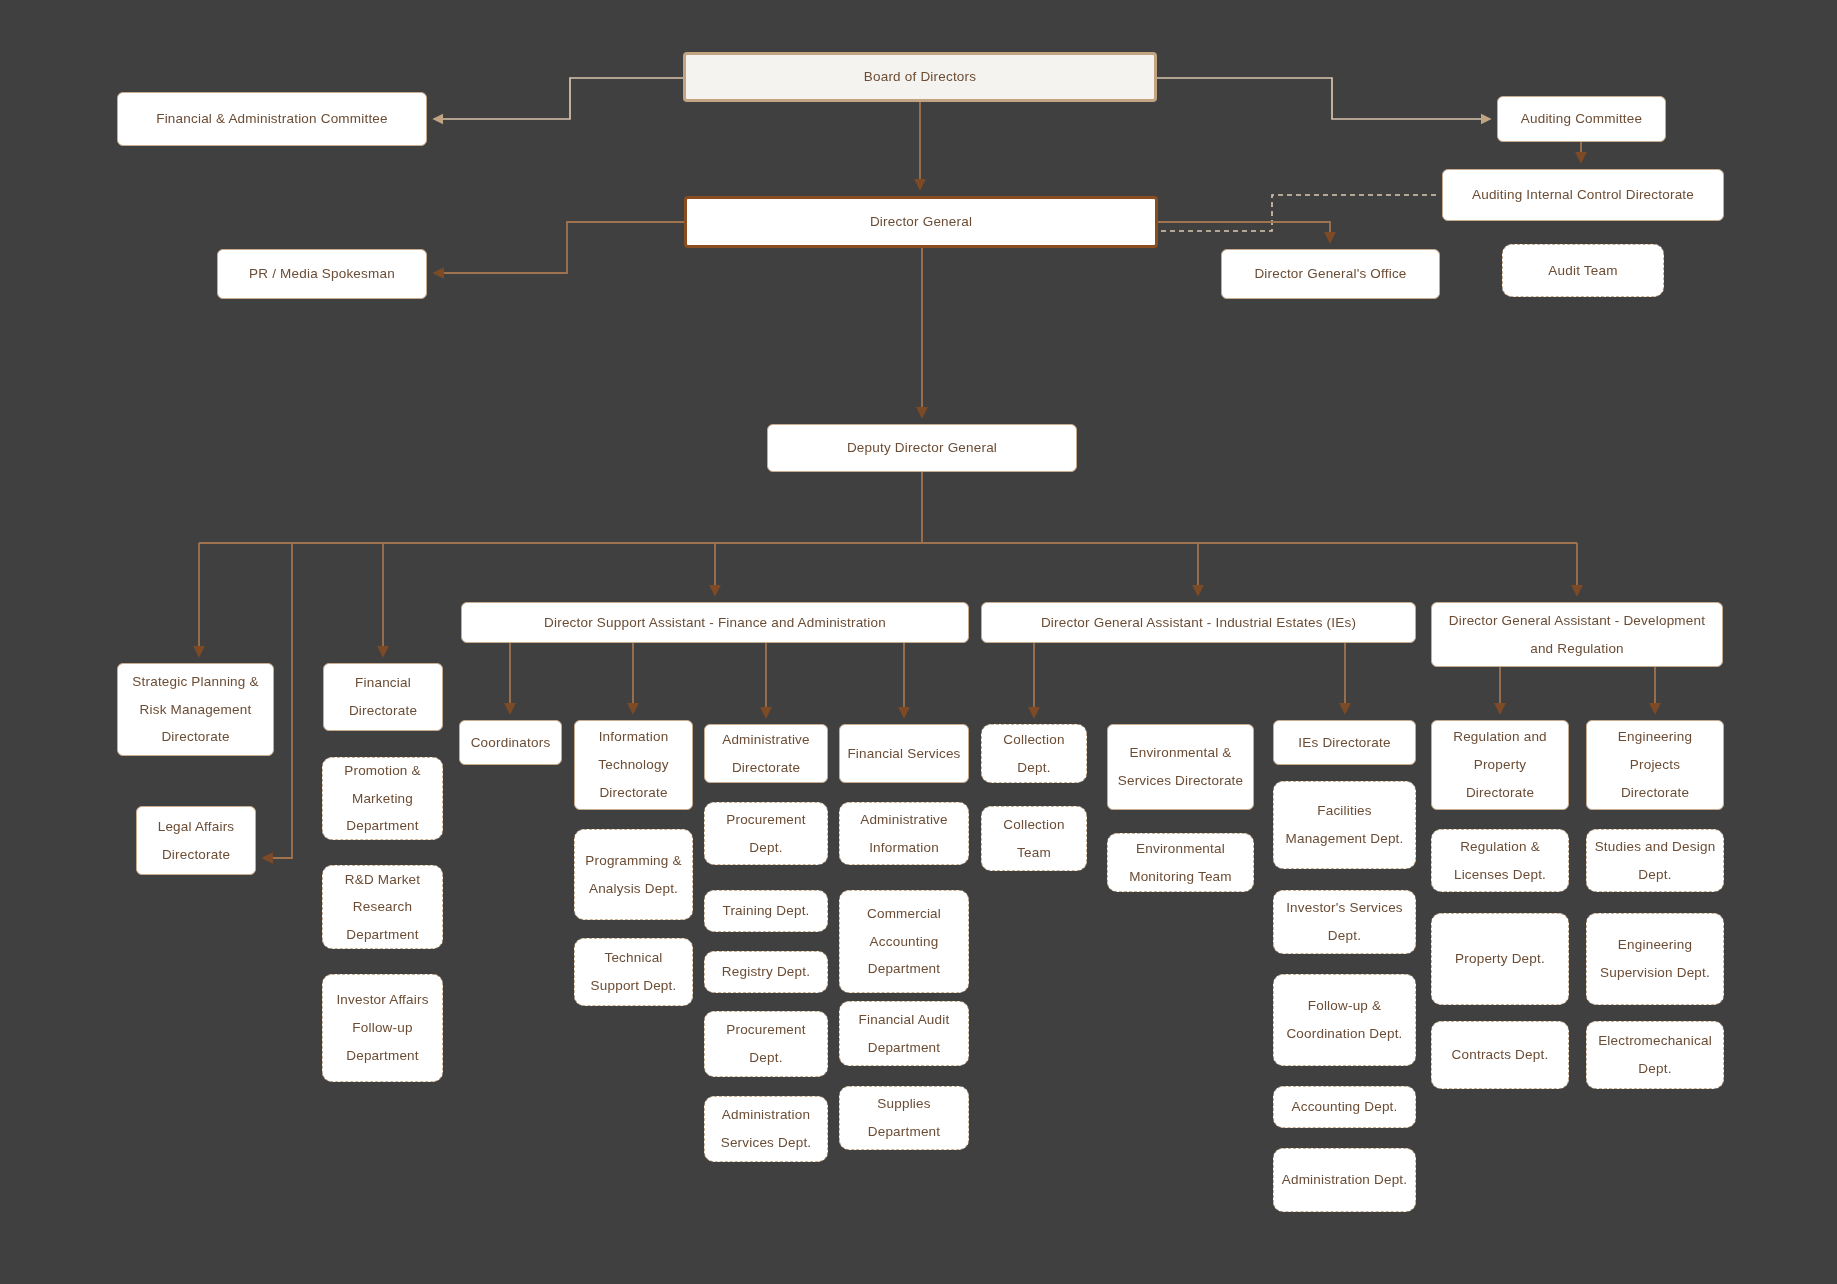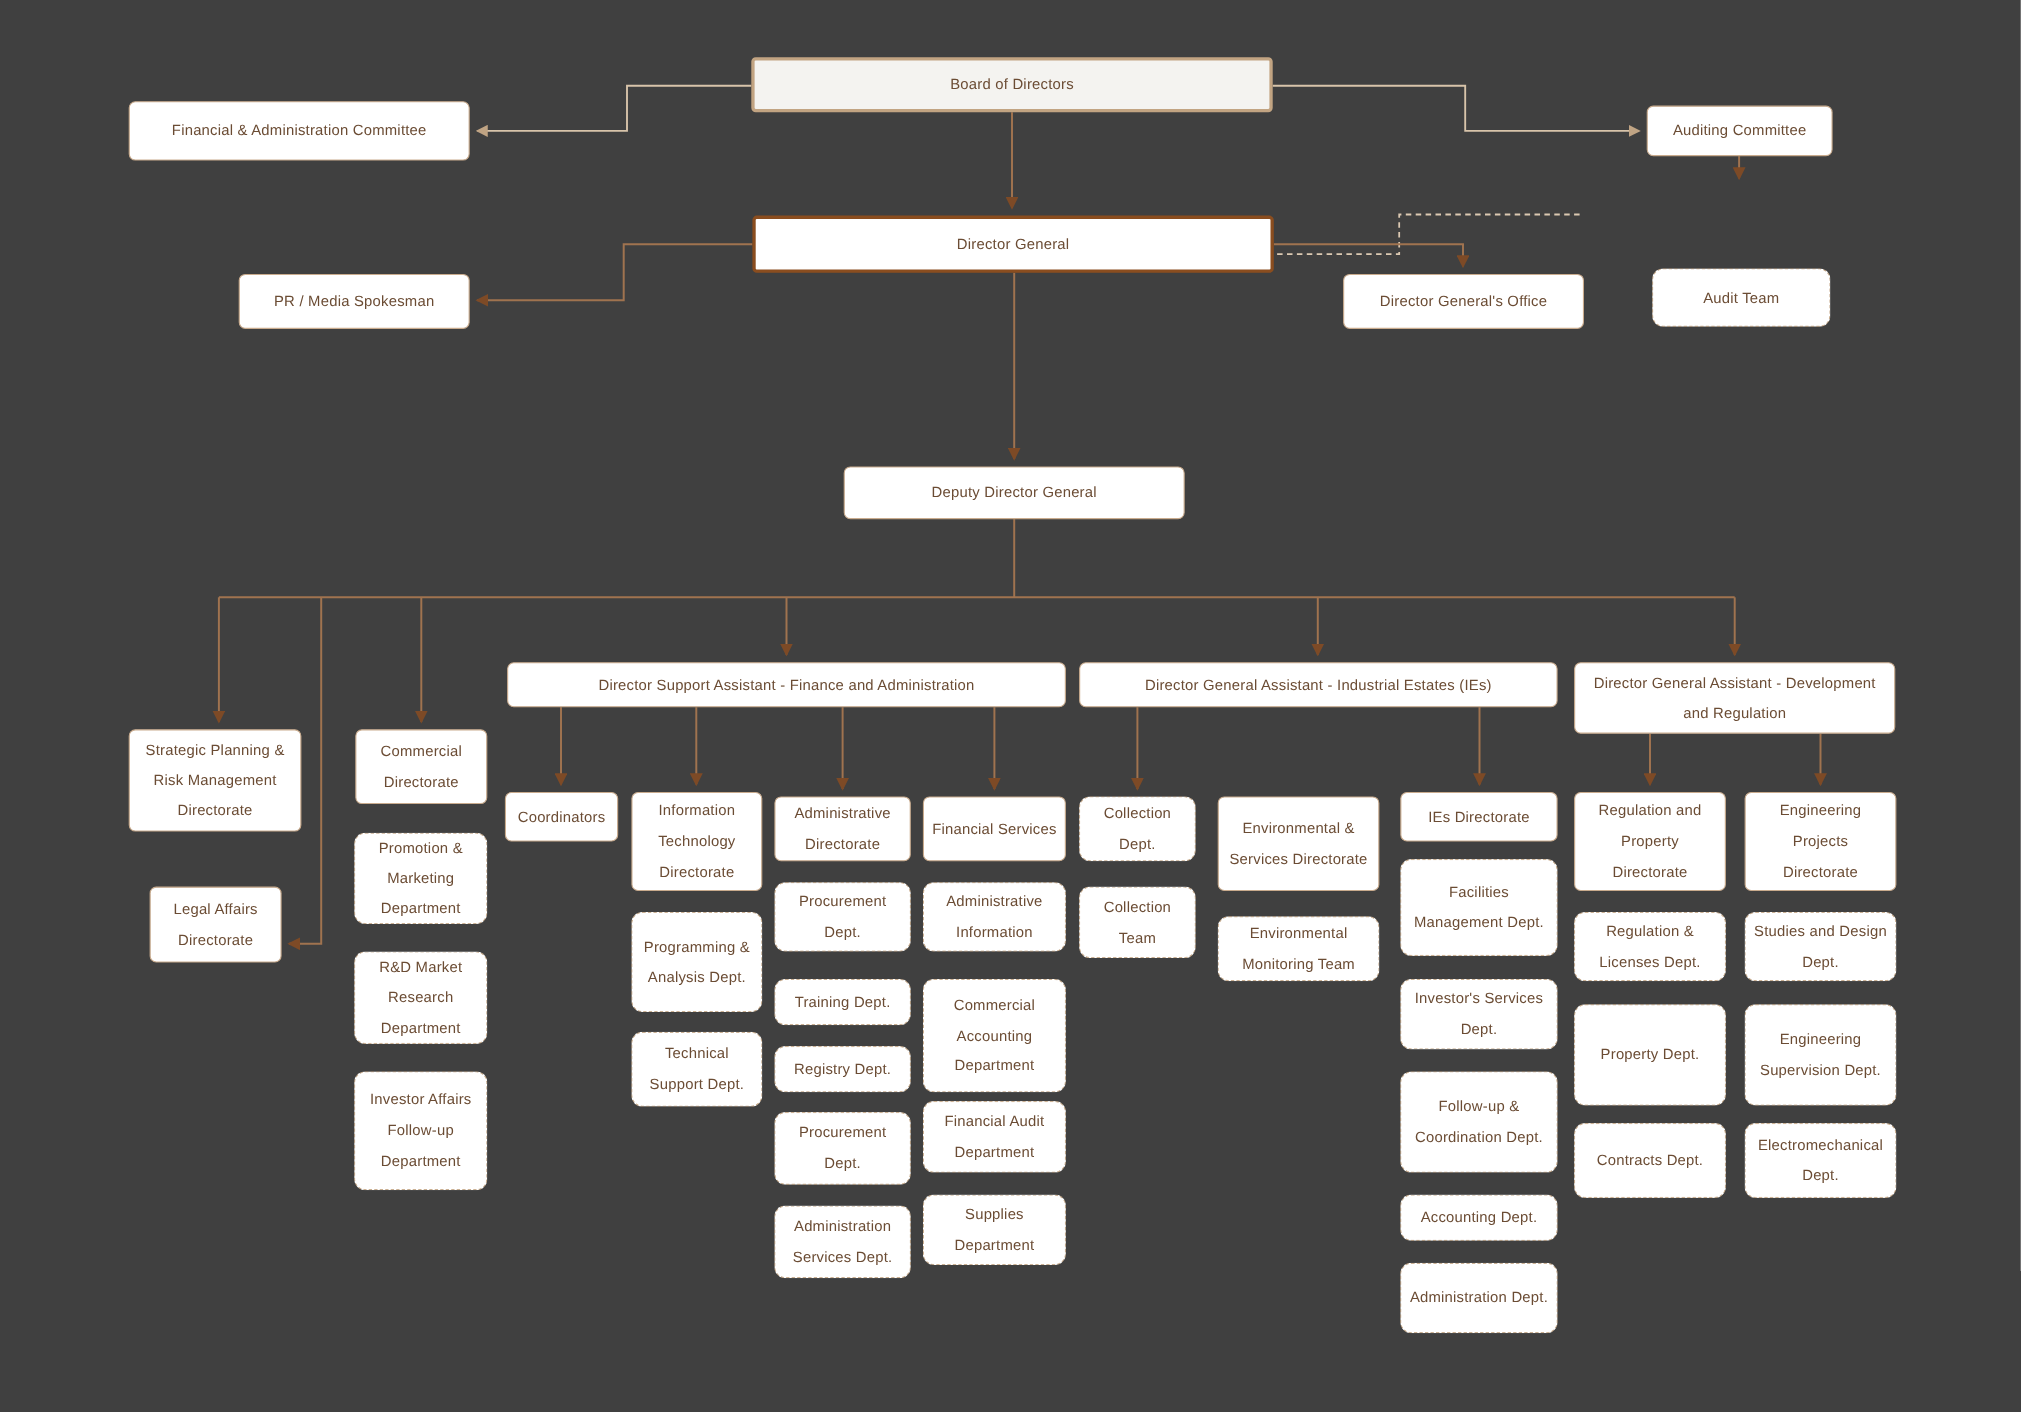--- a/index.html
+++ b/index.html
@@ -85,32 +85,33 @@
       <path d="M 1034 643 V 717" marker-end="url(#ah)"></path>
       <path d="M 1345 643 V 713" marker-end="url(#ah)"></path>
       <path d="M 1500 667 V 713" marker-end="url(#ah)"></path>
       <path d="M 1655 667 V 713" marker-end="url(#ah)"></path>
     </g>
   </svg>
 
   <div class="node board" style="left:683px;top:52px;width:474px;height:50px">Board of Directors</div>
   <div class="node" style="left:117px;top:92px;width:310px;height:54px">Financial &amp; Administration Committee</div>
   <div class="node" style="left:1497px;top:96px;width:169px;height:46px">Auditing Committee</div>
+  <div class="node" style="left:1442px;top:169px;width:282px;height:52px">Auditing Internal Control Directorate</div>
   <div class="node dg" style="left:684px;top:196px;width:474px;height:52px">Director General</div>
   <div class="node" style="left:217px;top:249px;width:210px;height:50px">PR / Media Spokesman</div>
   <div class="node" style="left:1221px;top:249px;width:219px;height:50px">Director General's Office</div>
   <div class="node dashed" style="left:1502px;top:244px;width:162px;height:53px">Audit Team</div>
   <div class="node" style="left:767px;top:424px;width:310px;height:48px">Deputy Director General</div>
 
   <div class="node" style="left:461px;top:602px;width:508px;height:41px">Director Support Assistant - Finance and Administration</div>
   <div class="node" style="left:981px;top:602px;width:435px;height:41px">Director General Assistant - Industrial Estates (IEs)</div>
   <div class="node" style="left:1431px;top:602px;width:292px;height:65px">Director General Assistant - Development and Regulation</div>
 
   <div class="node" style="left:117px;top:663px;width:157px;height:93px">Strategic Planning &amp; Risk Management Directorate</div>
-  <div class="node" style="left:323px;top:663px;width:120px;height:68px">Commercial Directorate</div>
+  <div class="node" style="left:323px;top:663px;width:120px;height:68px">Financial Directorate</div>
   <div class="node" style="left:136px;top:806px;width:120px;height:69px">Legal Affairs Directorate</div>
   <div class="node dashed" style="left:322px;top:757px;width:121px;height:83px">Promotion &amp; Marketing Department</div>
   <div class="node dashed" style="left:322px;top:865px;width:121px;height:84px">R&amp;D Market Research Department</div>
   <div class="node dashed" style="left:322px;top:974px;width:121px;height:108px">Investor Affairs Follow-up Department</div>
 
   <div class="node" style="left:459px;top:720px;width:103px;height:45px">Coordinators</div>
   <div class="node" style="left:574px;top:720px;width:119px;height:90px">Information Technology Directorate</div>
   <div class="node dashed" style="left:574px;top:829px;width:119px;height:91px">Programming &amp; Analysis Dept.</div>
   <div class="node dashed" style="left:574px;top:938px;width:119px;height:68px">Technical Support Dept.</div>
   <div class="node" style="left:704px;top:724px;width:124px;height:59px">Administrative Directorate</div>

